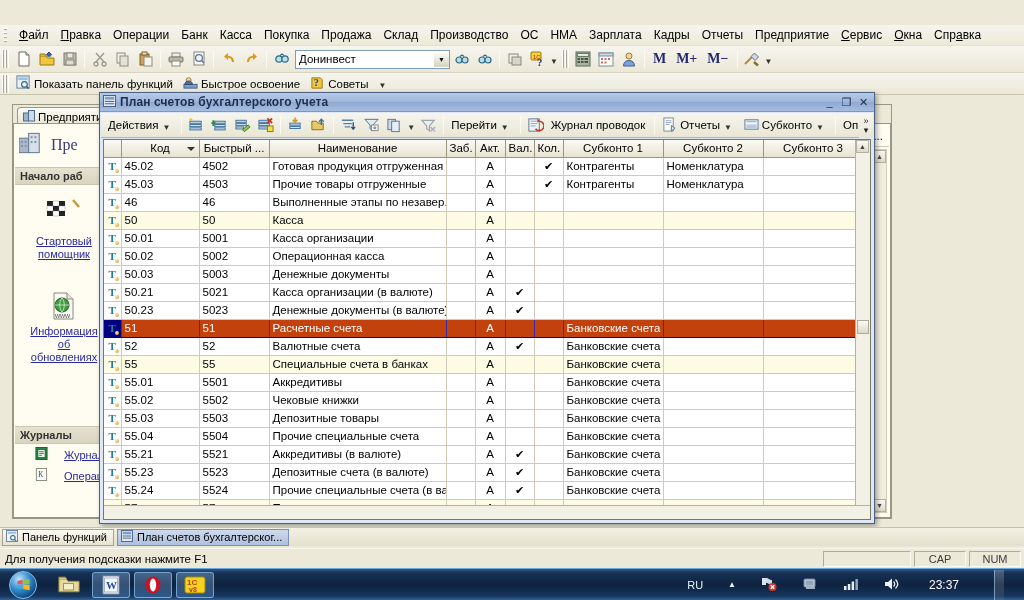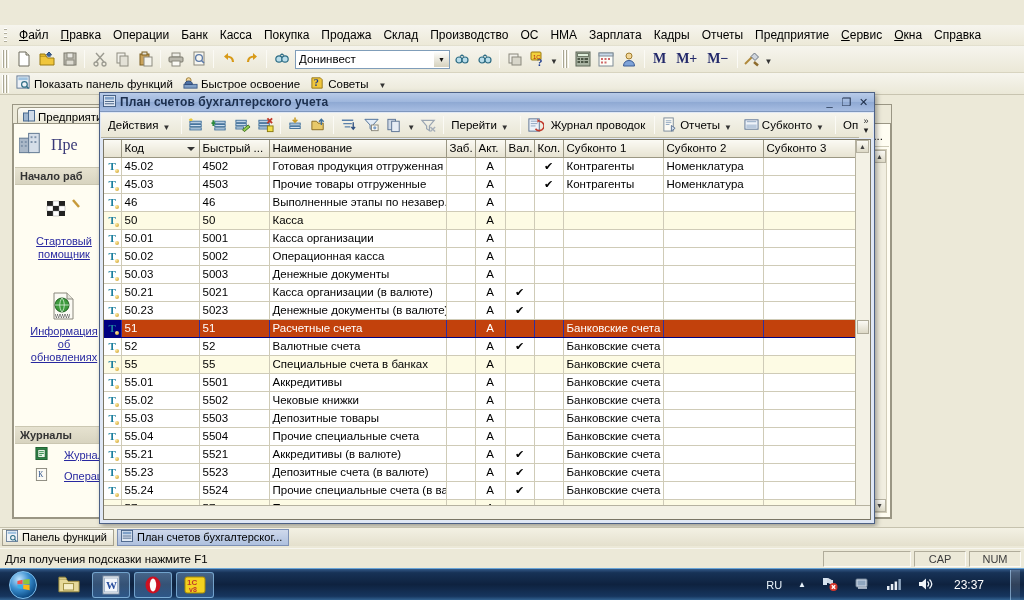--- a/index.html
+++ b/index.html
@@ -192,21 +192,21 @@
     display: flex; flex-direction: column; align-items: center;
     justify-content: center; font-size: 9px; color: #222; line-height: 9px;
   }
 
   
   table.grid { border-collapse: collapse; table-layout: fixed; width: 100%;
     font-size: 11.5px; }
   table.grid th {
     background: linear-gradient(to bottom,#fbfaf4 0%,#e7e3d2 100%);
     border-right: 1px solid #9b9783; border-bottom: 1px solid #9b9783;
-    font-weight: normal; text-align: left; padding: 2px 3px; height: 17px;
+    font-weight: normal; text-align: center; padding: 2px 3px; height: 17px;
     color: #000; white-space: nowrap; overflow: hidden; position: relative;
   }
   table.grid th .sortcaret { position: absolute; right: 4px; top: 7px;
     width: 0; height: 0; border-left: 4px solid transparent;
     border-right: 4px solid transparent; border-top: 4px solid #333; }
   table.grid td {
     border-right: 1px solid #cfcbb7; border-bottom: 1px solid #cfcbb7;
     padding: 1px 3px; height: 17px; white-space: nowrap; overflow: hidden;
     color: #000;
   }
@@ -292,22 +292,22 @@
   }
   .tb-task {
     width: 38px; height: 26px; margin-left: 4px; border-radius: 3px;
     display: flex; align-items: center; justify-content: center;
   }
   .tb-task.win {
     background: linear-gradient(to bottom, rgba(180,220,255,.30), rgba(90,150,215,.34));
     border: 1px solid rgba(150,205,245,.65);
   }
   #tray {
-    margin-left: auto; display: flex; align-items: center; gap: 16px;
-    padding-right: 4px; color: #e9f3fb; font-size: 11px;
+    margin-left: auto; display: flex; align-items: center; gap: 25px;
+    padding-right: 20px; color: #e9f3fb; font-size: 11px;
   }
   #clock { font-size: 12px; color: #fff; min-width: 38px; text-align: center; }
   #showdesk { width: 10px; height: 30px; margin-left: 6px;
     background: linear-gradient(to bottom,rgba(255,255,255,.22),rgba(255,255,255,.06));
     border-left: 1px solid rgba(180,220,255,.55); }
 </style>
 </head>
 <body>
 
 <div id="app">

